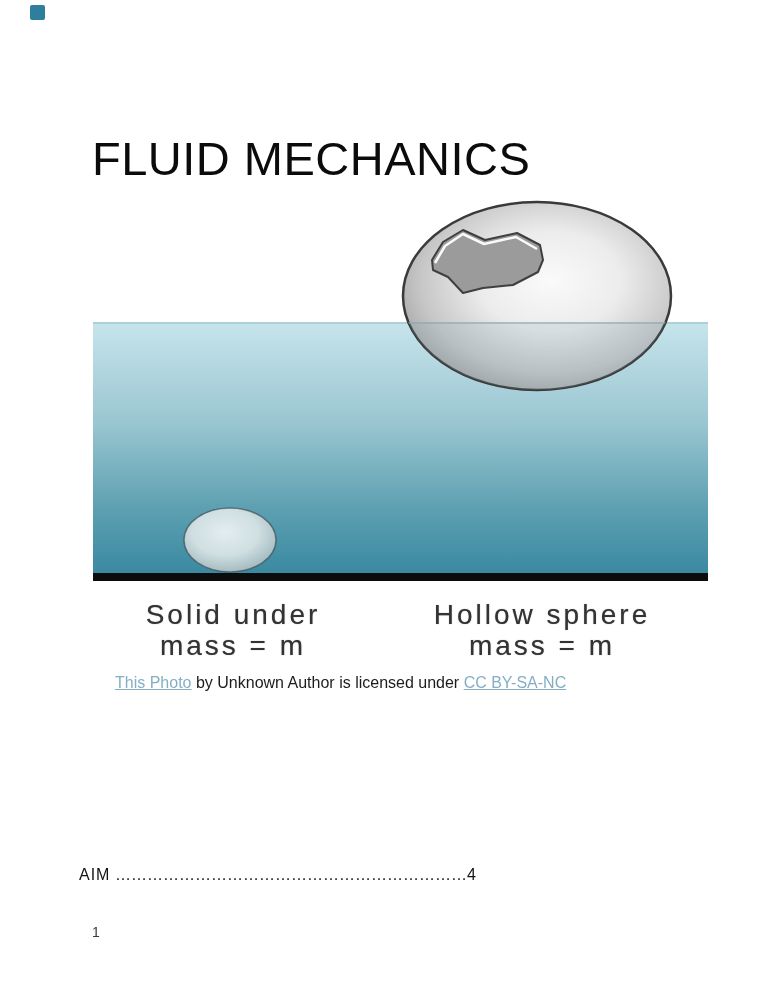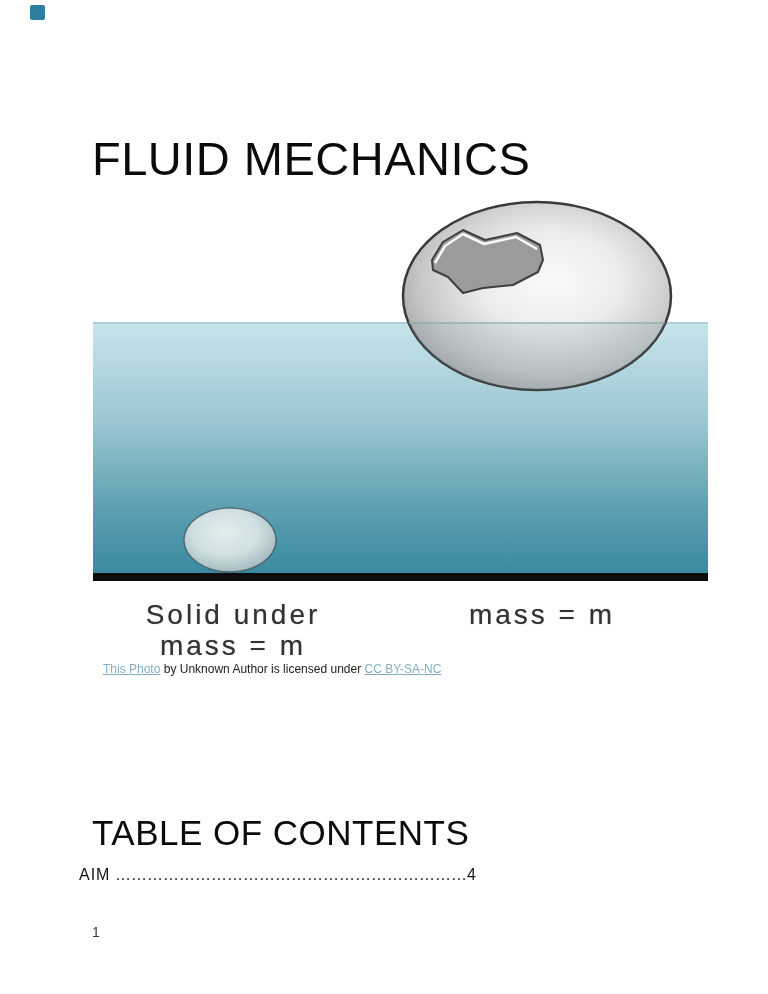--- a/index.html
+++ b/index.html
@@ -46,22 +46,22 @@
     letter-spacing:3px;
     color:#333333;
     text-shadow:0 0 1px rgba(51,51,51,0.55);
     white-space:nowrap;
   }
   .label-left{left:83px; top:599px;}
   .label-right{left:392px; top:599px;}
   .figure-caption{
     position:absolute;
     left:103px; top:662px;
-    margin:0;
-    font-size:12px;
+    margin:12px;
+    font-size:16px;
     color:#1c1c1c;
     white-space:nowrap;
   }
   .figure-caption a{
     color:#85aec4;
     text-decoration:underline;
     cursor:pointer;
   }
   .toc-heading{
     position:absolute;
@@ -148,24 +148,24 @@
       <rect x="0" y="381" width="633" height="8" fill="#0c0c0c"></rect>
     </svg>
   </figure>
 
   <div class="sphere-label label-left">
     <div>Solid under</div>
     <div>mass = m</div>
   </div>
 
   <div class="sphere-label label-right">
+    <div>Hollow sphere</div>
     <div>mass = m</div>
   </div>
 
   <p class="figure-caption"><a>This Photo</a><span> by Unknown Author is licensed under </span><a>CC BY-SA-NC</a></p>
 
-  <h2 class="toc-heading">TABLE OF CONTENTS</h2>
 
   <p class="toc-entry"><span class="toc-label">AIM</span><span> …………………………………………………………</span><span>4</span></p>
 
   <div class="page-number">1</div>
 
 </div>
 
 </body></html>

